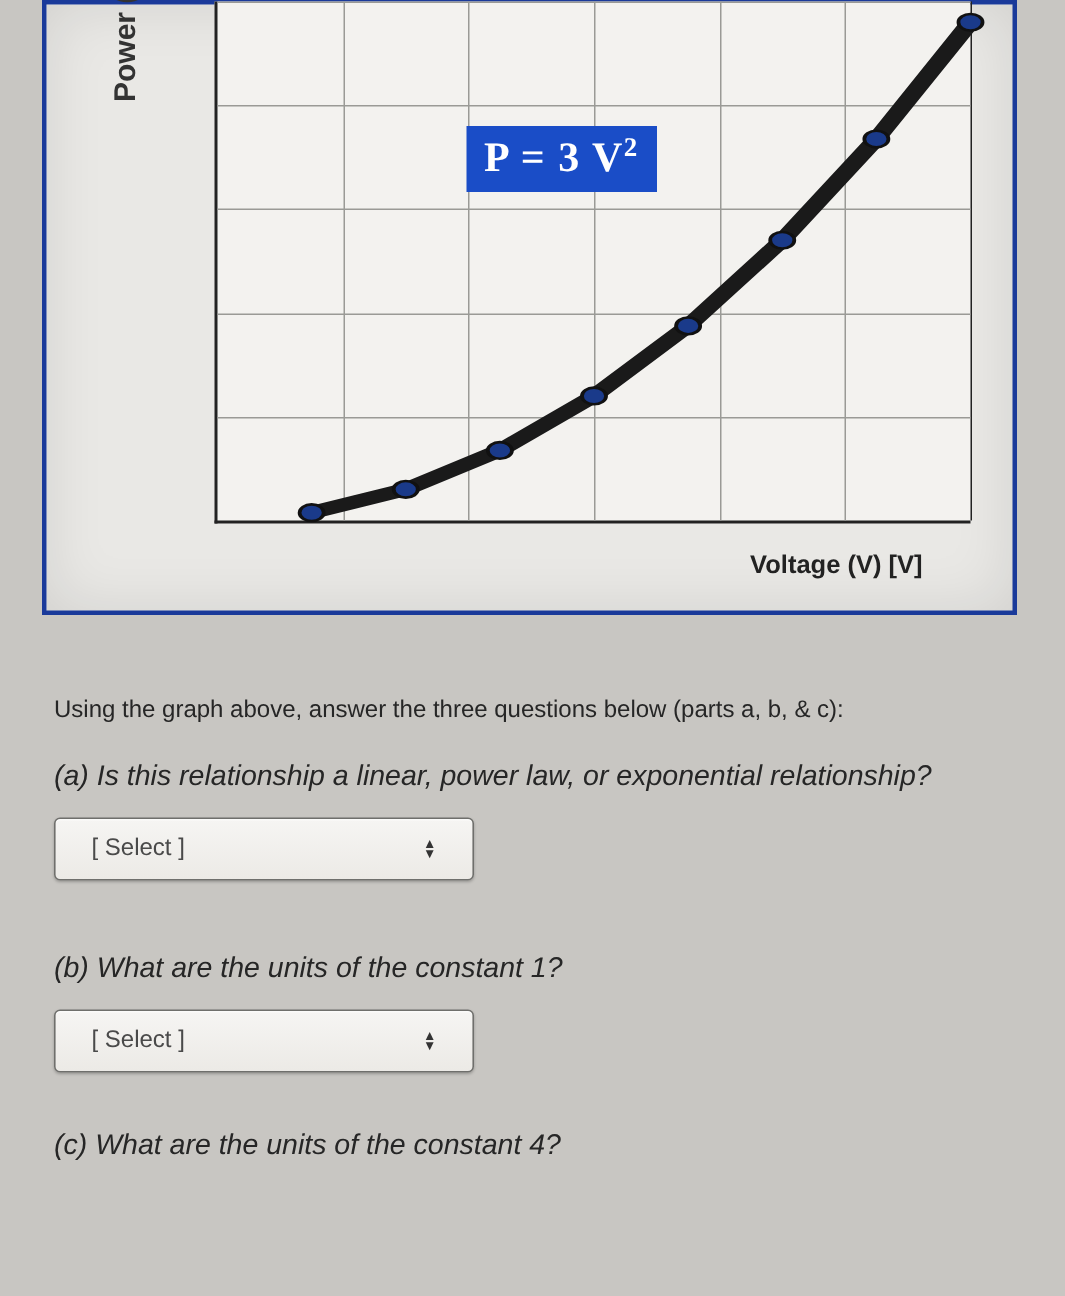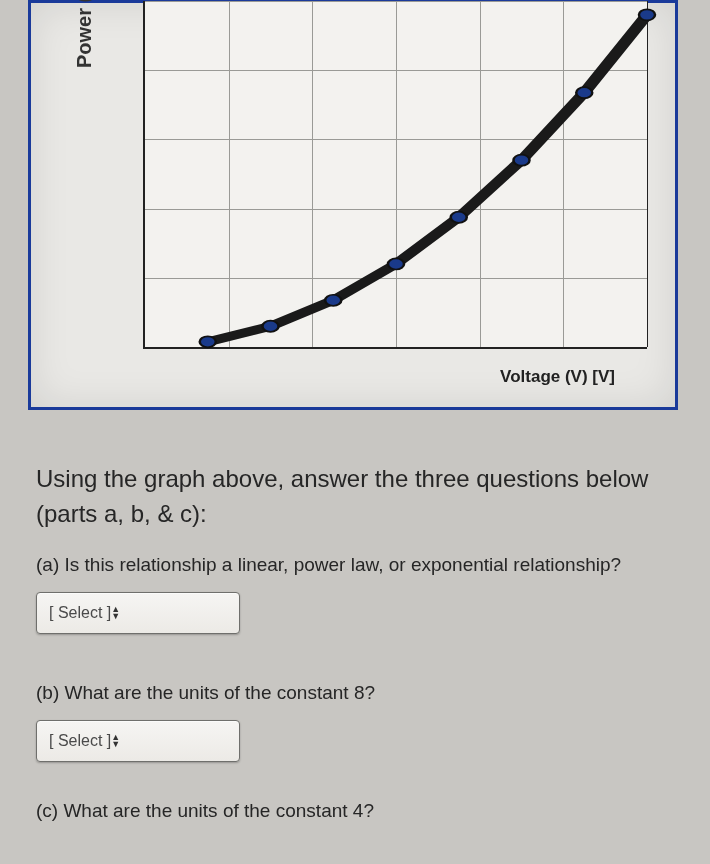--- a/index.html
+++ b/index.html
@@ -71,32 +71,33 @@
     position:absolute;
     right: 60px;
     bottom: 20px;
     font-size: 17px;
     font-weight: 700;
     color: #222;
   }
 
   
   .questions { padding: 52px 8px 0 8px; }
-  .q-intro { font-size: 24px; line-height: 1.45; margin-bottom: 22px; color:#262626; }
-  .q-text { font-size: 19px; margin-bottom: 16px; color:#262626; }
+  .q-intro { font-size: 16px; line-height: 1.45; margin-bottom: 22px; color:#262626; }
+  .q-text { font-size: 19px; margin-bottom: 16px; color:#262626;font-style:italic; }
 
   .select-box {
-    width: 204px;
+    width: 280px;
     height: 42px;
     background: linear-gradient(#f6f5f3,#eceae6);
     border: 1px solid #6f6f6c;
     border-radius: 4px;
     display: flex;
     align-items: center;
-    padding: 0 12px;
+    justify-content: space-between;
+    padding: 0 24px;
     font-size: 16px;
     color: #4a4a4a;
     cursor: pointer;
     box-shadow: 0 1px 2px rgba(0,0,0,0.25), inset 0 1px 0 rgba(255,255,255,0.6);
     margin-bottom: 48px;
   }
   .select-box.sm { margin-bottom: 38px; }
   .caret {
     display:flex; flex-direction:column; gap:1px; font-size:9px; line-height:7px; color:#333;
   }
@@ -117,20 +118,23 @@
       <div class="grid-v" style="left:66.666%"></div>
       <div class="grid-v" style="left:83.333%"></div>
       <div class="grid-v" style="left:100%; background:#222; width:1px;"></div>
 
       <div class="grid-h" style="top:0%"></div>
       <div class="grid-h" style="top:20%"></div>
       <div class="grid-h" style="top:40%"></div>
       <div class="grid-h" style="top:60%"></div>
       <div class="grid-h" style="top:80%"></div>
 
+      <div class="equation">
+        <span>P = 3 V</span><sup>2</sup>
+      </div>
 
       <svg class="curve" viewBox="0 0 100 100" preserveAspectRatio="none">
 
         <path d="M12.5,98.5 L25,94 L37.5,86.5 L50,76 L62.5,62.5 L75,46 L87.5,26.5 L100,4"></path>
         <circle cx="12.5" cy="98.5" r="1.6"></circle>
         <circle cx="25" cy="94" r="1.6"></circle>
         <circle cx="37.5" cy="86.5" r="1.6"></circle>
         <circle cx="50" cy="76" r="1.6"></circle>
         <circle cx="62.5" cy="62.5" r="1.6"></circle>
         <circle cx="75" cy="46" r="1.6"></circle>
@@ -144,21 +148,21 @@
 
   <div class="questions">
     <p class="q-intro">Using the graph above, answer the three questions below (parts a, b, &amp; c):</p>
 
     <p class="q-text">(a) Is this relationship a linear, power law, or exponential relationship?</p>
     <div class="select-box">
       <span>[ Select ]</span>
       <span class="caret">▲<br>▼</span>
     </div>
 
-    <p class="q-text">(b) What are the units of the constant 8?</p>
+    <p class="q-text">(b) What are the units of the constant 1?</p>
     <div class="select-box sm">
       <span>[ Select ]</span>
       <span class="caret">▲<br>▼</span>
     </div>
 
     <p class="q-text" style="margin-bottom:0">(c) What are the units of the constant 4?</p>
   </div>
 
 </div>
 

